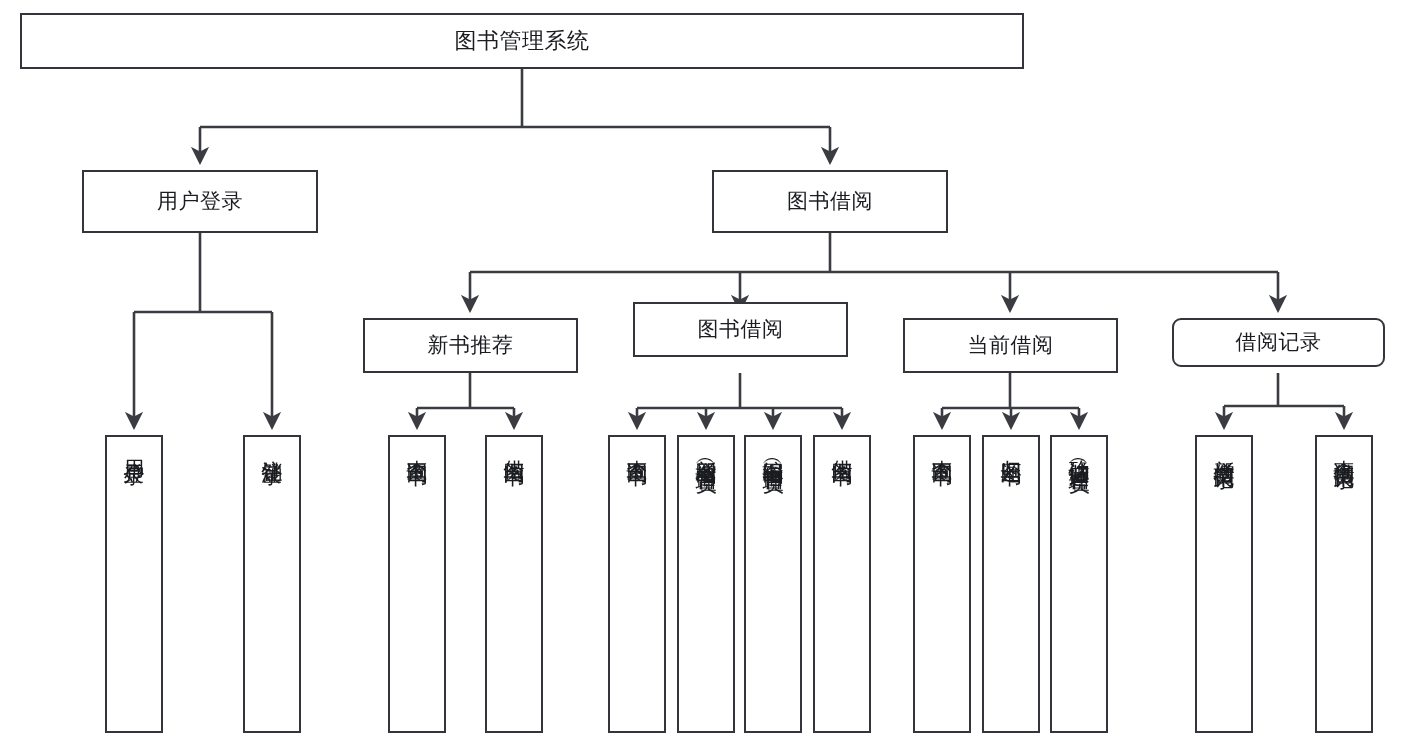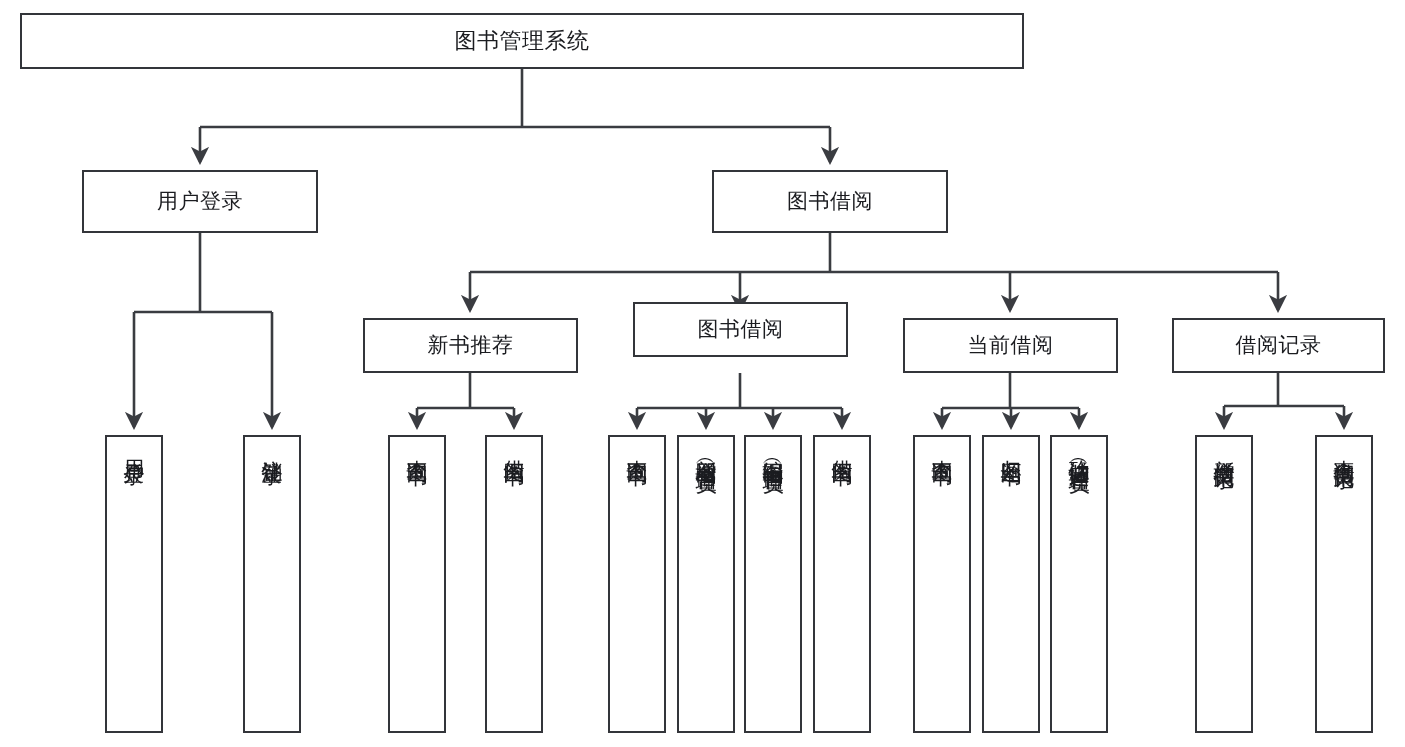--- a/index.html
+++ b/index.html
@@ -147,21 +147,21 @@
 
   <div class="node horizontal" style="left:363px; top:318px; width:215px; height:55px;font-family:Liberation Serif, serif;">
     <span class="label">新书推荐</span>
   </div>
   <div class="node horizontal" style="left:633px; top:302px; width:215px; height:55px;">
     <span class="label">图书借阅</span>
   </div>
   <div class="node horizontal" style="left:903px; top:318px; width:215px; height:55px;">
     <span class="label">当前借阅</span>
   </div>
-  <div class="node horizontal" style="left:1172px; top:318px; width:213px; height:55px;">
+  <div class="node horizontal" style="left:1172px; top:318px; width:213px; height:49px;border-radius:9px;">
     <span class="label">借阅记录</span>
   </div>
 
   <div class="node vertical" style="left:105px; top:435px; width:58px; height:298px;">
     <span class="label">用户登录</span>
   </div>
   <div class="node vertical" style="left:243px; top:435px; width:58px; height:298px;">
     <span class="label">注销登录</span>
   </div>
   <div class="node vertical" style="left:388px; top:435px; width:58px; height:298px;">

